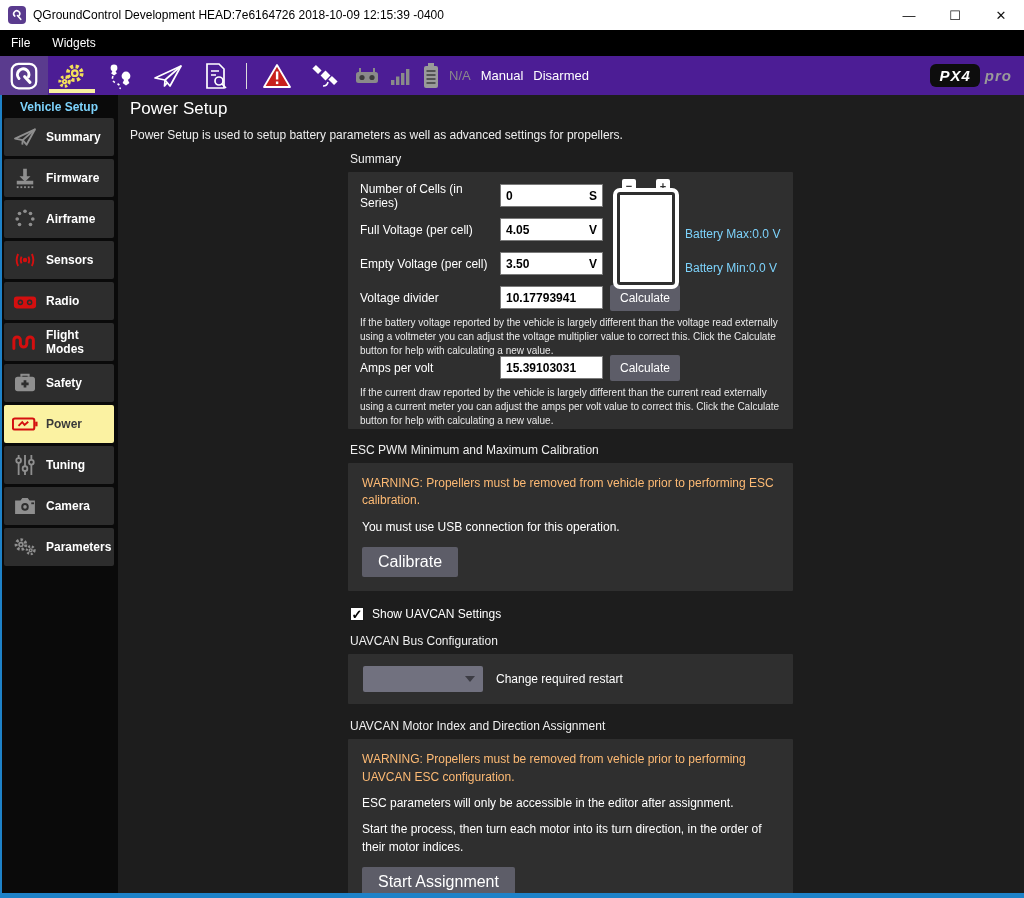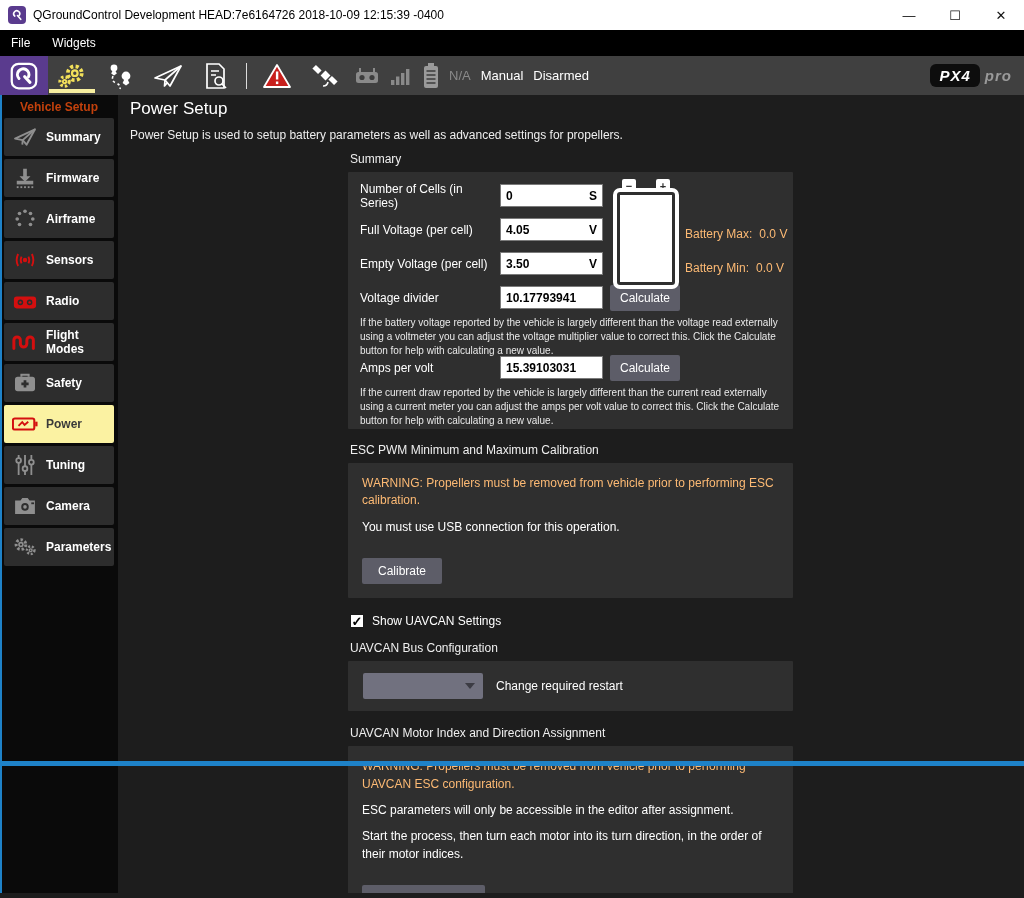--- a/index.html
+++ b/index.html
@@ -1,53 +1,53 @@
 <!DOCTYPE html>
 <html><head>
 <meta charset="utf-8">
 <style>
   * { margin:0; padding:0; box-sizing:border-box; }
   html,body { width:1024px; height:898px; }
   body { font-family:"Liberation Sans", sans-serif; background:#1d1d1d; overflow:hidden; }
-  .window { position:relative; width:1024px; height:766px; background:#1d1d1d; }
+  .window { position:relative; width:1024px; height:898px; background:#1d1d1d; }
 
   
   .titlebar { position:absolute; top:0; left:0; width:100%; height:30px; background:#ffffff;
               display:flex; align-items:center; padding-left:8px; }
   .titlebar .app-ico { width:18px; height:18px; border-radius:4px; background:#5a3b8e;
               display:flex; align-items:center; justify-content:center; margin-right:7px; }
   .titlebar .title-text { font-size:12px; color:#000; }
   .win-controls { position:absolute; right:0; top:0; height:30px; display:flex; }
   .win-btn { width:46px; height:30px; display:flex; align-items:center; justify-content:center;
              font-size:13px; color:#111; cursor:default; }
 
   
   .menubar { position:absolute; top:30px; left:0; width:100%; height:26px; background:#000;
              display:flex; align-items:center; }
   .menu-item { color:#fff; font-size:12px; padding:0 11px; height:100%; display:flex; align-items:center; }
 
   
-  .toolbar { position:absolute; top:56px; left:0; width:100%; height:39px; background:#404040;
+  .toolbar { position:absolute; top:56px; left:0; width:100%; height:39px; background:#4c1d95;
              display:flex; align-items:center; }
   .logo-block { width:48px; height:39px; background:#5a3b8e; display:flex; align-items:center; justify-content:center; }
   .tb-btn { position:relative; width:48px; height:39px; display:flex; align-items:center; justify-content:center; }
   .tb-btn.active::after { content:""; position:absolute; bottom:2px; left:1px; width:46px; height:4px; background:#f7efa0; }
   .tb-sep { width:1px; height:26px; background:#dcdcdc; margin:0 6px; }
   .tb-status { display:flex; align-items:center; gap:6px; margin-left:4px; }
   .tb-text { color:#fff; font-size:13px; margin-left:10px; }
   .tb-text.dim { color:#8a8a8a; margin-left:4px; }
   .px4-wrap { margin-left:auto; margin-right:12px; display:flex; align-items:center; gap:5px; }
   .px4-badge { background:#0d0d0d; color:#fff; border-radius:6px; padding:3px 9px; font-size:15px;
                font-weight:bold; font-style:italic; letter-spacing:1px; }
   .px4-pro { color:#9a9a9a; font-size:15px; font-style:italic; font-weight:bold; letter-spacing:1px; }
 
   
   .sidebar { position:absolute; top:95px; left:0; width:118px; height:798px; background:#0a0a0a; }
   .sb-header { height:23px; display:flex; align-items:center; justify-content:center;
-               color:#c2410c; font-size:12px; font-weight:bold; }
+               color:#7dd3fc; font-size:12px; font-weight:bold; }
   .sb-item { width:110px; height:38px; margin:0 4px 3px 4px; background:#2d2d2d; border-radius:2px;
              display:flex; align-items:center; padding-left:8px; gap:8px; }
   .sb-item .lbl { color:#fff; font-size:12px; font-weight:bold; }
   .sb-item.selected { background:#fbf2a2; }
   .sb-item.selected .lbl { color:#3a3a3a; }
   .ic { display:flex; align-items:center; justify-content:center; width:26px; }
   .ic-gray { color:#8f8f8f; } .ic-red { color:#d40f0f; }
 
   
   .main { position:absolute; top:95px; left:118px; width:906px; height:798px; background:#1d1d1d;
@@ -69,28 +69,28 @@
   .field .unit { color:#000; font-size:12px; font-weight:bold; }
   .calc-btn { position:absolute; left:262px; width:70px; height:26px; background:#5d5d68; color:#fff;
               border:none; font-size:12px; font-family:"Liberation Sans",sans-serif; border-radius:2px; }
   .help { position:absolute; left:12px; width:424px; color:#e9e9e9; font-size:10px; line-height:1.4; }
   .batt-fig { position:absolute; left:265px; top:7px; width:66px; height:110px; }
   .batt-body { position:absolute; left:0; top:9px; width:66px; height:101px; border:4px solid #fff;
                border-radius:7px; background:#2f2f2f; padding:3px; }
   .batt-inner { width:100%; height:100%; background:#fff; }
   .batt-term { position:absolute; top:0; width:14px; height:15px; background:#fff; border-radius:2px;
                color:#2f2f2f; font-size:11px; font-weight:bold; text-align:center; line-height:14px; }
-  .bstat { position:absolute; left:337px; display:flex; gap:7px; color:#fdba74; font-size:12px; white-space:nowrap; }
+  .bstat { position:absolute; left:337px; display:flex; color:#7dd3fc; font-size:12px; white-space:nowrap; }
 
   
   .pad-panel { padding:12px 14px 14px 14px; }
   .warn { color:#fdba74; font-size:12px; line-height:1.45; }
   .note { color:#fff; font-size:12px; line-height:1.45; margin-top:9px; }
   .gbtn { display:block; background:#5d5d68; color:#fff; border:none; border-radius:2px;
-          font-size:12px; font-family:"Liberation Sans",sans-serif; padding:6px 16px; margin-top:22px; }
+          font-size:16px; font-family:"Liberation Sans",sans-serif; padding:6px 16px; margin-top:11px; }
 
   .chk-row { display:flex; align-items:center; gap:8px; margin:16px 0 4px 2px; }
   .chk { width:14px; height:14px; background:#fff; border:1px solid #1a1a1a; display:flex;
          align-items:center; justify-content:center; font-size:13px; font-weight:bold; color:#000; line-height:1; }
   .chk-lbl { color:#fff; font-size:12px; }
 
   .bus-panel { height:50px; display:flex; align-items:center; padding-left:15px; gap:13px; }
   .dropdown { width:120px; height:26px; background:#71717f; border-radius:2px; position:relative; }
   .dropdown .arrow { position:absolute; right:8px; top:10px; width:0; height:0;
                      border-left:5px solid transparent; border-right:5px solid transparent;

